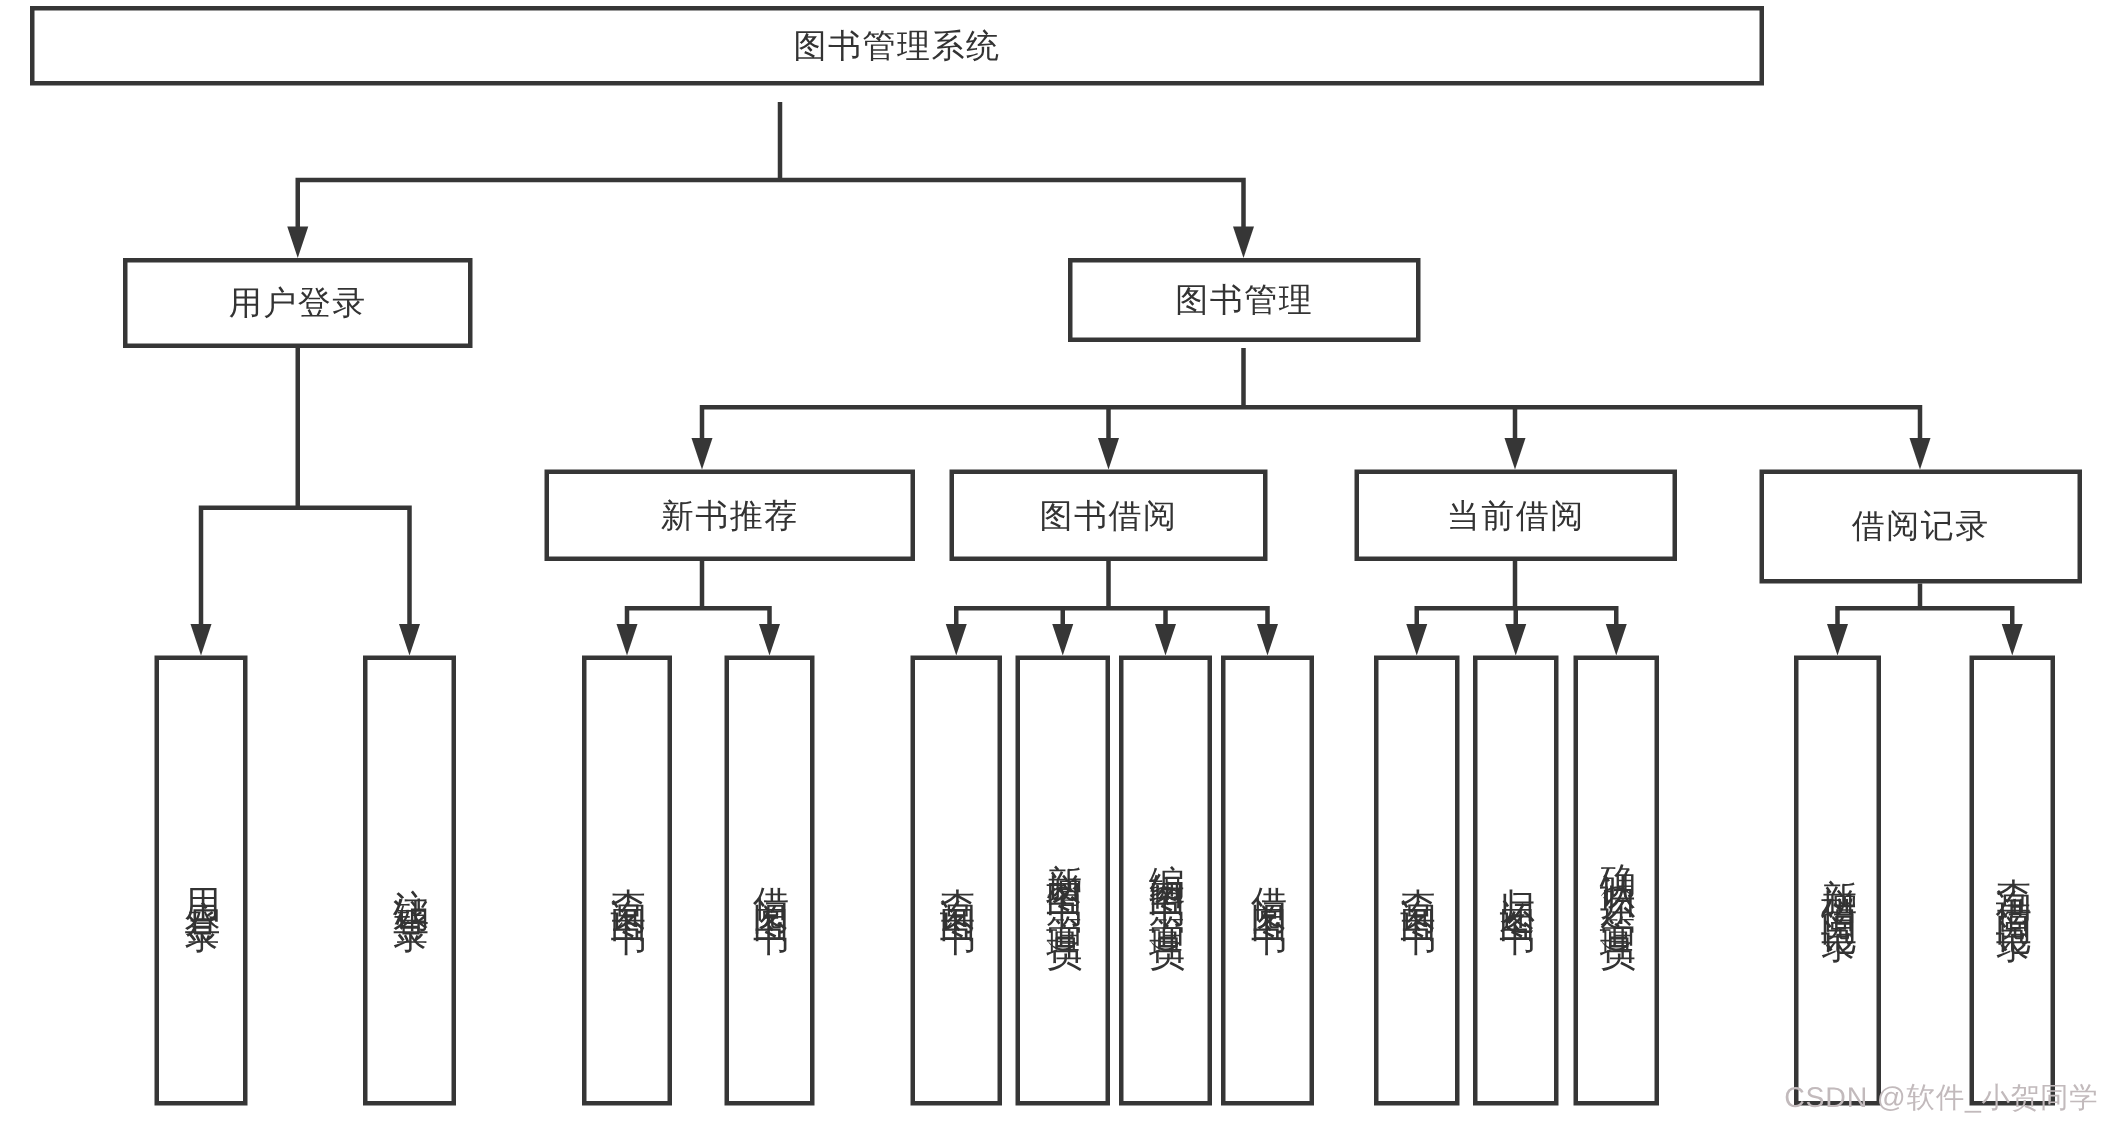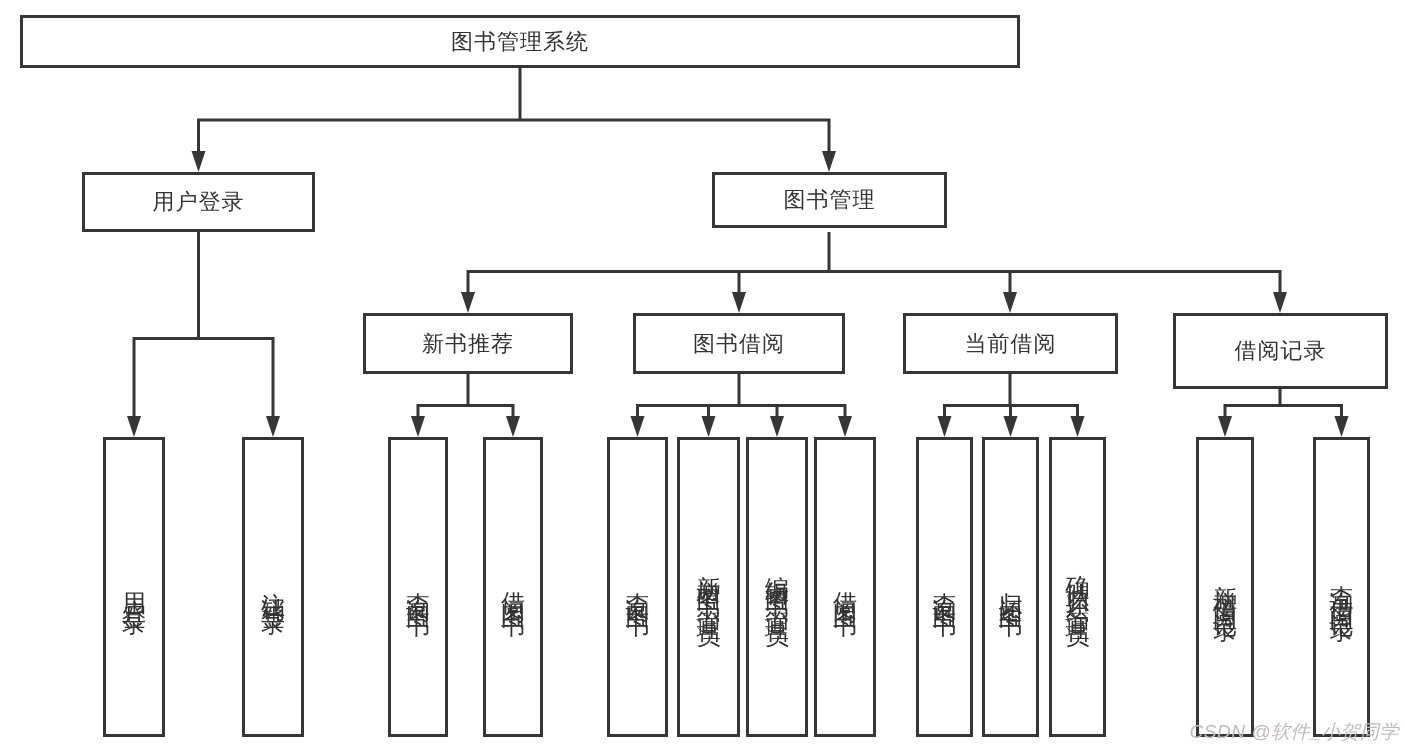--- a/index.html
+++ b/index.html
@@ -22,21 +22,21 @@
   }
   .hlabel{font-size:22px;letter-spacing:1px;white-space:nowrap;}
   .leaf{
     writing-mode:vertical-rl;text-orientation:mixed;
   }
   .vlabel{
     font-size:24px;letter-spacing:7px;line-height:1;white-space:nowrap;
   }
   .watermark{
     position:absolute;z-index:3;right:6px;top:719px;
-    font-size:19px;color:var(--wm);letter-spacing:0.5px;white-space:nowrap;font-style:italic;
+    font-size:19px;color:var(--wm);letter-spacing:0.5px;white-space:nowrap;
   }
 </style>
 </head>
 <body>
 
 <div class="stage">
 
   <svg class="wires" width="1405" height="747" viewBox="0 0 1405 747">
     <g fill="none" stroke="#363636" stroke-width="3">
       <path d="M520,68 V120 M197,120 H830.5 M198.5,118.5 V153 M829,118.5 V153"></path>
@@ -63,32 +63,32 @@
       <polygon points="770,416 784,416 777,437"></polygon>
       <polygon points="838,416 852,416 845,437"></polygon>
       <polygon points="937.5,416 951.5,416 944.5,437"></polygon>
       <polygon points="1003.5,416 1017.5,416 1010.5,437"></polygon>
       <polygon points="1070.5,416 1084.5,416 1077.5,437"></polygon>
       <polygon points="1218,416 1232,416 1225,437"></polygon>
       <polygon points="1334.5,416 1348.5,416 1341.5,437"></polygon>
     </g>
   </svg>
 
-  <div class="box" style="left:20px;top:15px;width:1000px;height:53px">
+  <div class="box" style="left:20px;top:4px;width:1156px;height:53px">
     <span class="hlabel">图书管理系统</span>
   </div>
 
   <div class="box" style="left:82px;top:172px;width:233px;height:60px">
     <span class="hlabel">用户登录</span>
   </div>
   <div class="box" style="left:712px;top:172px;width:235px;height:56px">
     <span class="hlabel">图书管理</span>
   </div>
 
-  <div class="box" style="left:363px;top:313px;width:210px;height:61px">
+  <div class="box" style="left:363px;top:313px;width:247px;height:61px">
     <span class="hlabel">新书推荐</span>
   </div>
   <div class="box" style="left:903px;top:313px;width:215px;height:61px">
     <span class="hlabel">当前借阅</span>
   </div>
   <div class="box" style="left:633px;top:313px;width:212px;height:61px">
     <span class="hlabel">图书借阅</span>
   </div>
   <div class="box" style="left:1173px;top:313px;width:215px;height:76px">
     <span class="hlabel">借阅记录</span>

